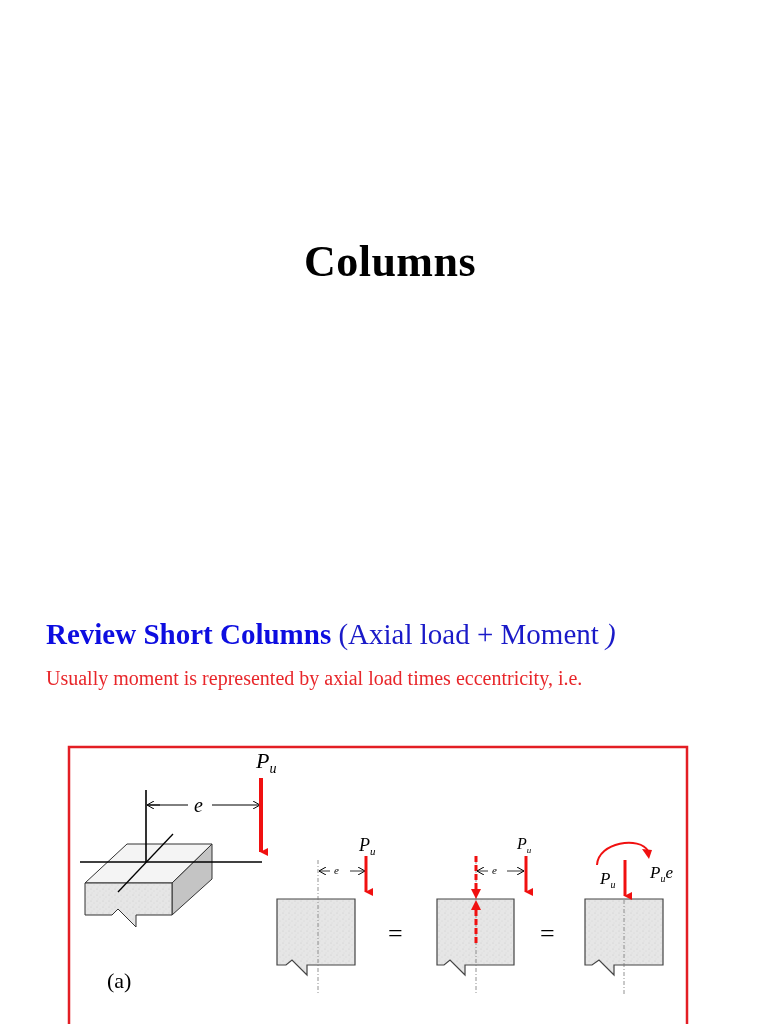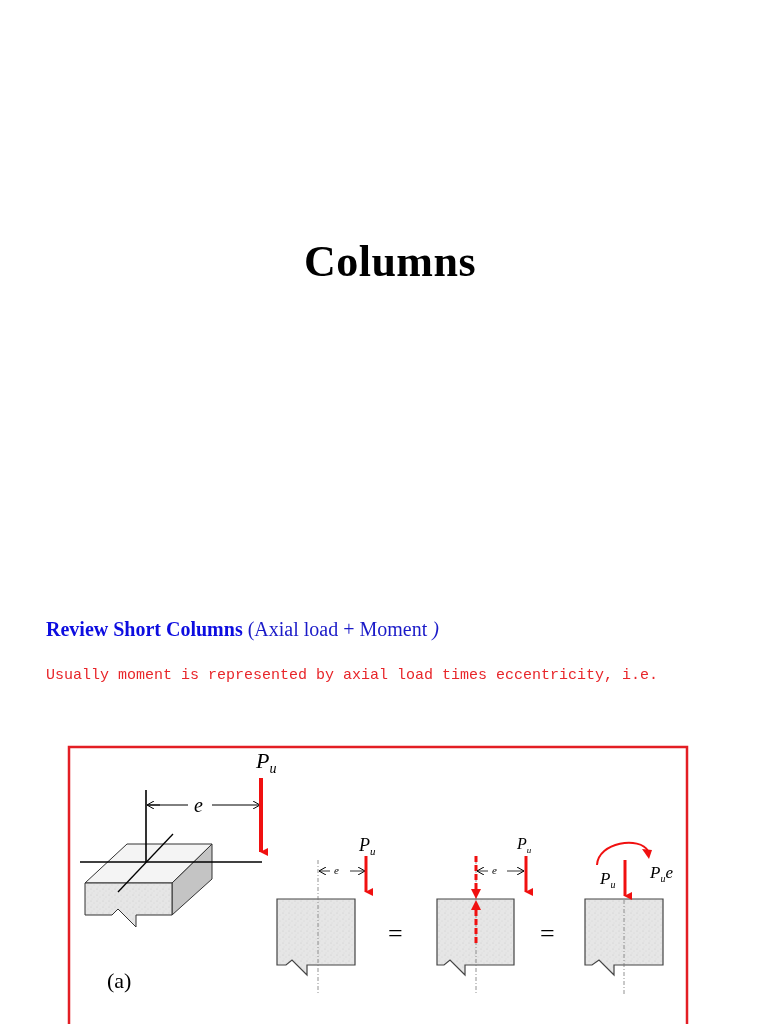--- a/index.html
+++ b/index.html
@@ -1,23 +1,23 @@
 <!DOCTYPE html>
 <html><head>
 <meta charset="utf-8">
 <style>
   html, body { margin: 0; padding: 0; background: #ffffff; }
   body { width: 768px; height: 1024px; position: relative; overflow: hidden;
          font-family: "Liberation Serif", "DejaVu Serif", serif; }
   .title { position: absolute; left: 0; width: 780px; top: 236px; text-align: center;
            font-size: 44px; font-weight: bold; color: #000; letter-spacing: 0.5px; }
-  .heading { position: absolute; left: 46px; top: 618px; font-size: 20px; white-space: nowrap; }
+  .heading { position: absolute; left: 46px; top: 618px; font-size: 29px; white-space: nowrap; }
   .heading .bold { color: #0d0de0; font-weight: bold; }
   .heading .light { color: #1a1ac8; }
-  .subtext { position: absolute; left: 46px; top: 667px; font-size: 15px; color: #e8262a; white-space: nowrap; font-family: Liberation Mono, monospace; }
+  .subtext { position: absolute; left: 46px; top: 667px; font-size: 20px; color: #e8262a; white-space: nowrap; }
   .figure { position: absolute; left: 0; top: 0; width: 768px; height: 1024px; pointer-events: none; }
   .figure .lbl { font-family: "Liberation Serif", "DejaVu Serif", serif; }
 </style>
 </head>
 <body>
 
 <div class="title">Columns</div>
 
 <div class="heading">
   <span class="bold">Review Short Columns</span><span class="light"> (Axial load + Moment </span><span class="light" style="font-style:italic">)</span>

